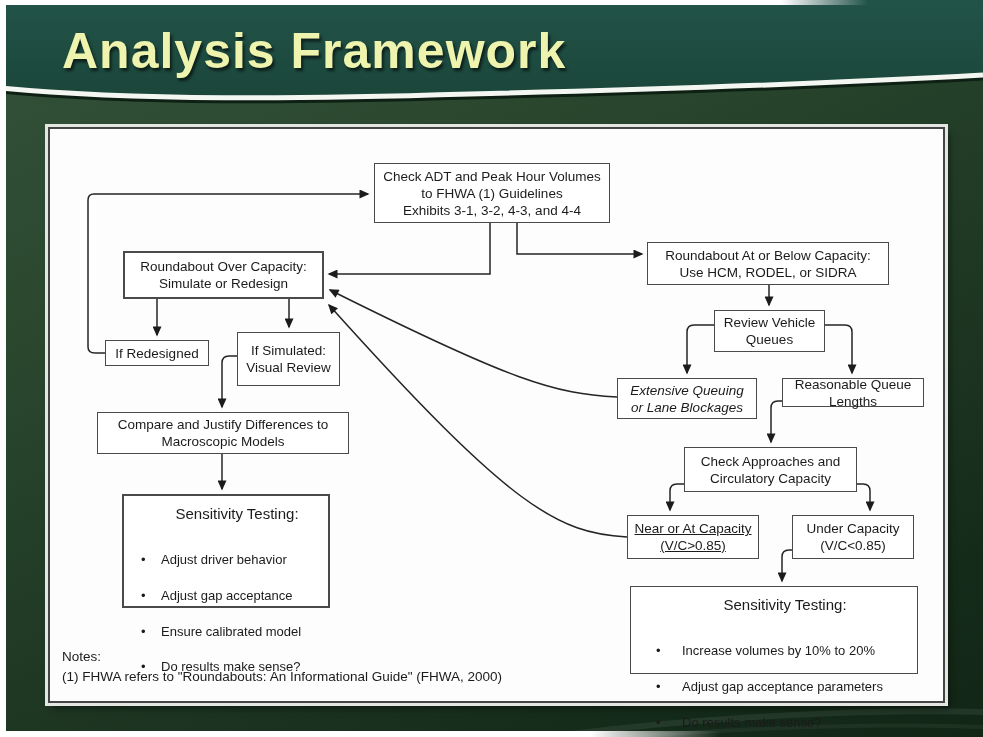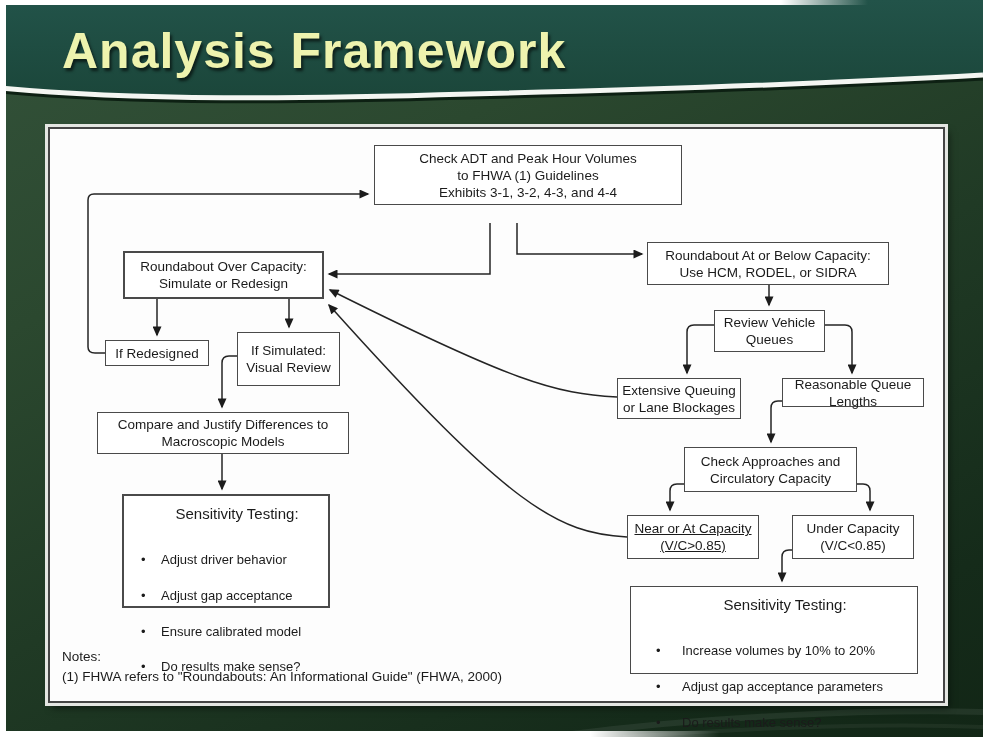--- a/index.html
+++ b/index.html
@@ -106,39 +106,39 @@
         <path marker-end="url(#ah)" d="M775,196 H795 Q802,196 802,203 V244"></path>
         <path marker-end="url(#ah)" d="M732,272 H728 Q721,272 721,279 V313"></path>
         <path marker-end="url(#ah)" d="M634,355 H627 Q620,355 620,362 V381"></path>
         <path marker-end="url(#ah)" d="M807,355 H813 Q820,355 820,362 V381"></path>
         <path marker-end="url(#ah)" d="M742,421 H739 Q732,421 732,428 V452"></path>
         <path marker-end="url(#ah)" d="M567,268 C505,265 462,252 280,161"></path>
         <path marker-end="url(#ah)" d="M577,408 C508,404 462,380 279,176"></path>
       </g>
     </svg>
 
-    <div class="node" style="left:324px;top:16px;width:308px;height:60px;">Check ADT and Peak Hour Volumes
+    <div class="node" style="left:324px;top:34px;width:236px;height:60px;">Check ADT and Peak Hour Volumes
 to FHWA (1) Guidelines
 Exhibits 3-1, 3-2, 4-3, and 4-4</div>
 
     <div class="node" style="left:73px;top:122px;width:201px;height:48px;border-width:2px;">Roundabout Over Capacity:
 Simulate or Redesign</div>
 
     <div class="node" style="left:597px;top:113px;width:242px;height:43px;">Roundabout At or Below Capacity:
 Use HCM, RODEL, or SIDRA</div>
 
     <div class="node" style="left:55px;top:211px;width:104px;height:26px;">If Redesigned</div>
 
     <div class="node" style="left:187px;top:203px;width:103px;height:54px;">If Simulated:
 Visual Review</div>
 
     <div class="node" style="left:664px;top:181px;width:111px;height:42px;">Review Vehicle
 Queues</div>
 
-    <div class="node" style="left:567px;top:249px;width:124px;height:41px;">Extensive Queuing
+    <div class="node" style="left:567px;top:249px;width:140px;height:41px;font-style:italic;">Extensive Queuing
 or Lane Blockages</div>
 
     <div class="node" style="left:732px;top:249px;width:142px;height:29px;">Reasonable Queue
 Lengths</div>
 
     <div class="node" style="left:47px;top:283px;width:252px;height:42px;">Compare and Justify Differences to
 Macroscopic Models</div>
 
     <div class="node" style="left:634px;top:318px;width:173px;height:45px;">Check Approaches and
 Circulatory Capacity</div>

